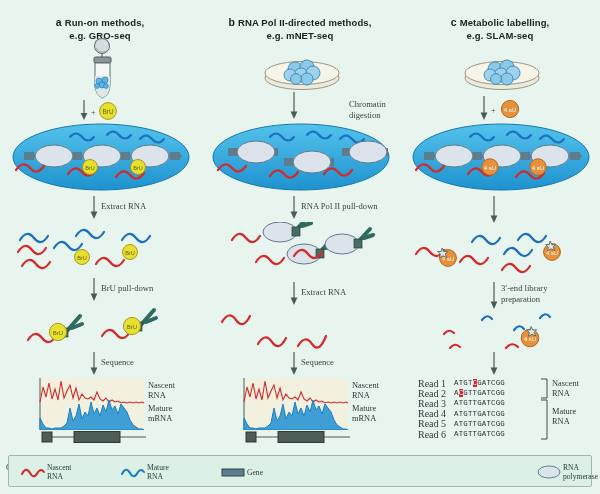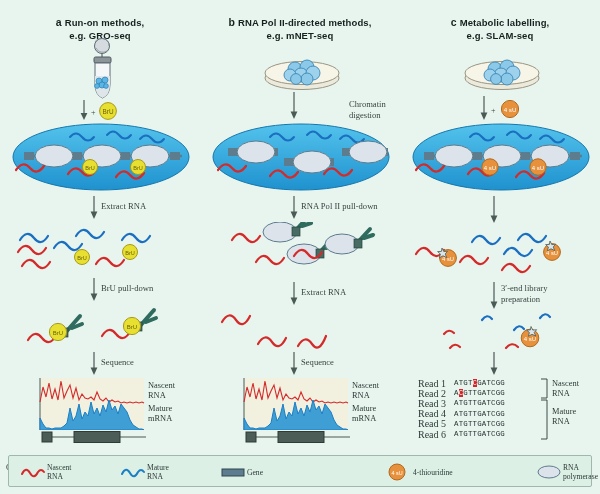--- a/index.html
+++ b/index.html
@@ -471,27 +471,20 @@
     </div>
 
     <div class="legitem" style="left:212px;top:0;height:32px;width:60px;">
       <svg class="legicon" width="24" height="12">
         <rect x="1" y="3" width="22" height="7" fill="#5d7c8e" stroke="#2f4450" stroke-width="1"></rect>
       </svg>
       <span class="txt">Gene</span>
     </div>
 
 
-    <div class="legitem" style="left:378px;top:0;height:32px;width:90px;">
-      <svg class="legicon" width="20" height="20">
-        <circle cx="10" cy="10" r="8" fill="#e8913c" stroke="#b06a1e" stroke-width="1"></circle>
-        <text x="10" y="12.5" text-anchor="middle" font-size="5.4" fill="#fff" font-family="'Liberation Sans',sans-serif">4 sU</text>
-      </svg>
-      <span class="txt" style="top:50%;width:70px;">4-thiouridine</span>
-    </div>
 
 
     <div class="legitem" style="left:528px;top:0;height:32px;width:70px;">
       <svg class="legicon" width="24" height="14">
         <ellipse cx="12" cy="7" rx="11" ry="6" fill="#dde3ea" stroke="#5d7c8e" stroke-width="1"></ellipse>
       </svg>
       <span class="txt" style="width:66px;">RNA
 polymerase II</span>
     </div>
 

